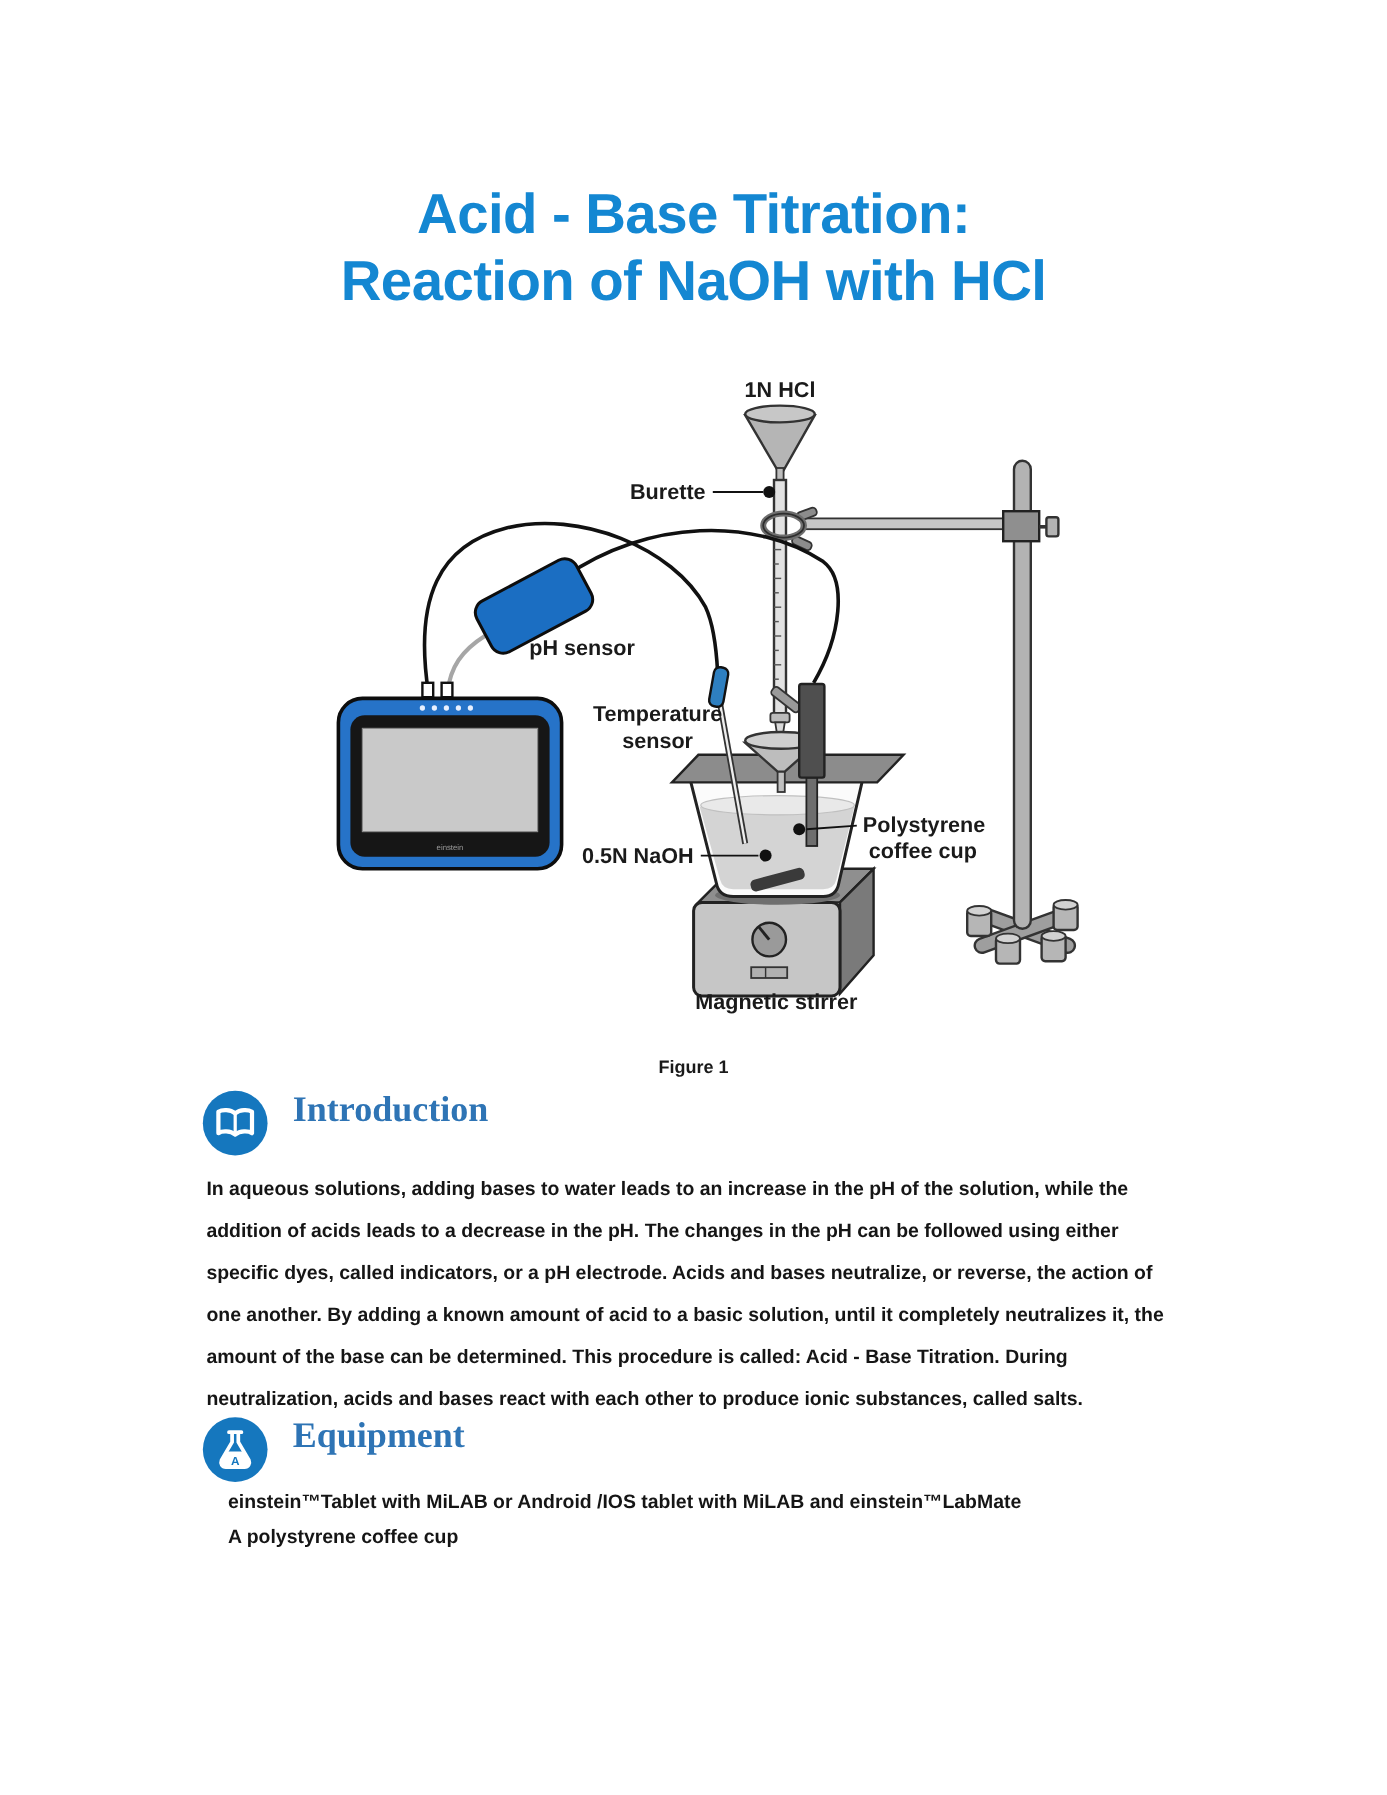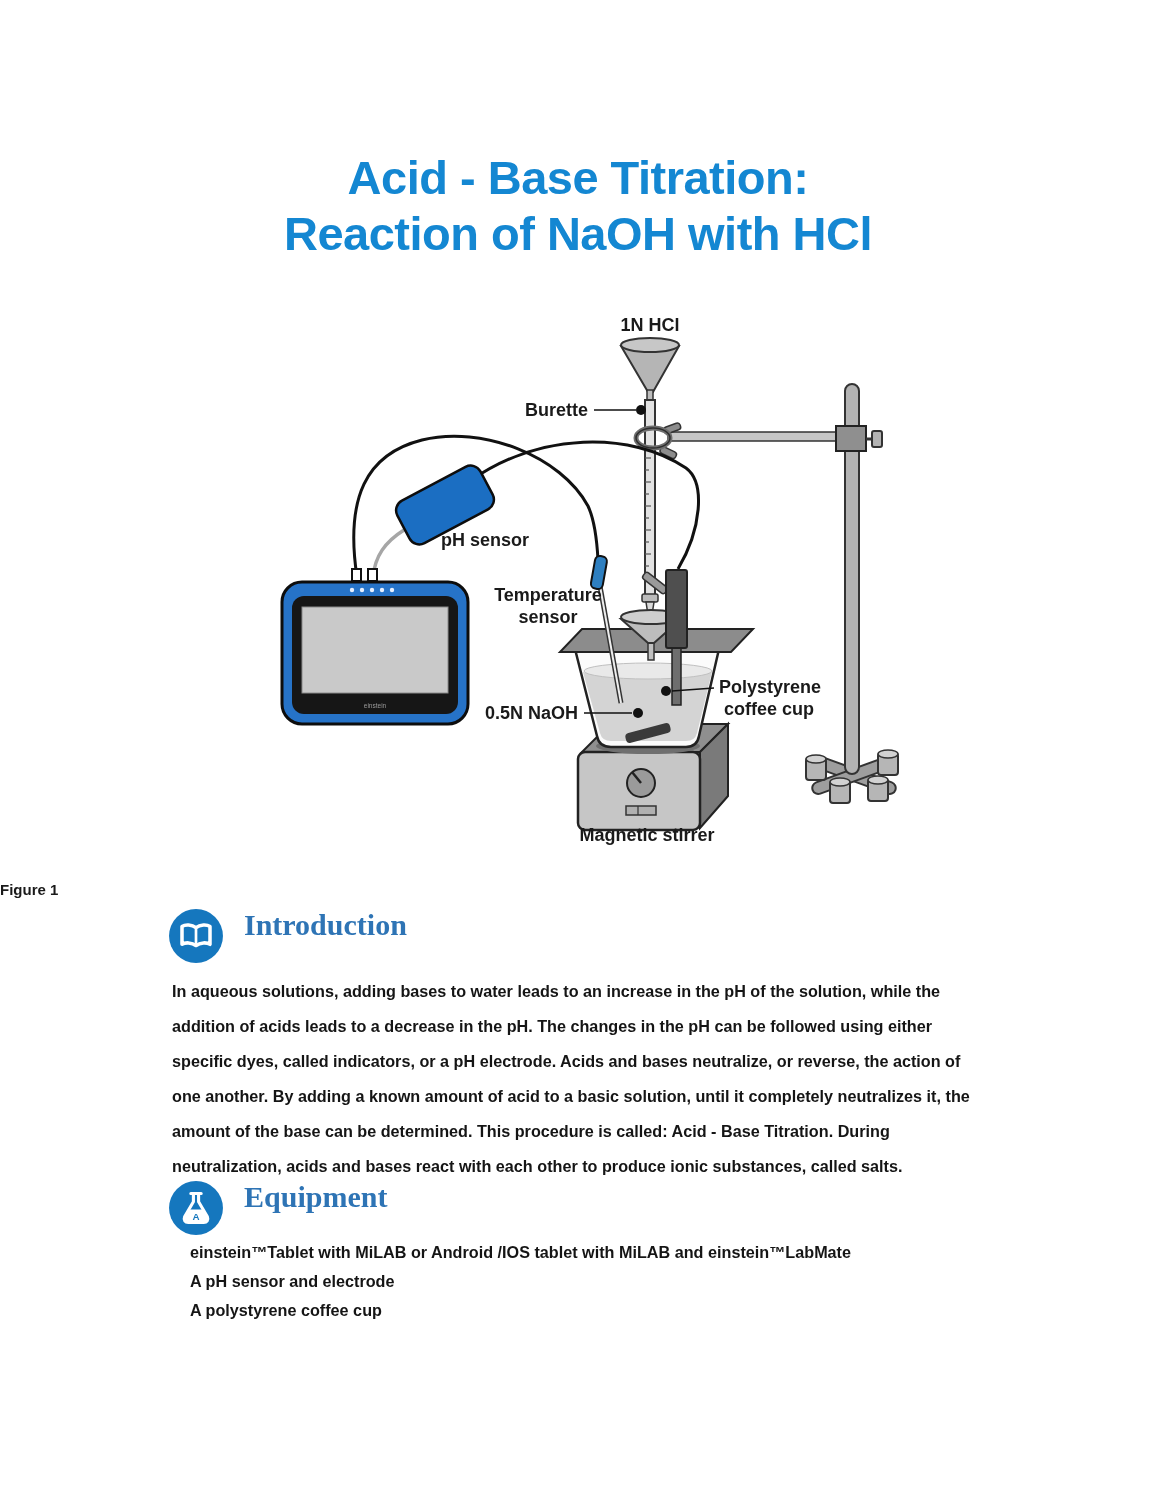--- a/index.html
+++ b/index.html
@@ -7,21 +7,21 @@
         font-family:"Liberation Sans",sans-serif;overflow:hidden;color:#1a1a1a;}
 
   
   .doc-title{position:absolute;top:150px;left:0;width:100%;text-align:center;
              color:var(--title-blue);font-weight:bold;font-size:47px;line-height:56px;
              letter-spacing:-0.5px;}
 
   
   .figure-svg{position:absolute;left:0;top:0;width:1156px;height:900px;}
   .fig-label{font-family:"Liberation Sans",sans-serif;font-size:18px;font-weight:600;fill:#1a1a1a;}
-  .fig-caption{position:absolute;top:881px;left:0;width:100%;
+  .fig-caption{position:absolute;top:881px;left:0;width:100%;text-align:center;
                font-size:15px;font-weight:bold;}
 
   
   .section-head{position:absolute;left:168px;display:flex;align-items:flex-start;gap:20px;}
   .section-head .icon{width:56px;height:56px;flex:0 0 auto;}
   .section-title{font-family:"Liberation Serif",serif;font-weight:bold;font-size:30px;
                  color:var(--heading-blue);}
 
   .intro-text{position:absolute;left:172px;top:974px;width:818px;
               font-size:16.2px;font-weight:bold;line-height:35px;color:#151515;}
@@ -210,17 +210,16 @@
       <circle cx="27" cy="27" r="26" style="fill:var(--icon-blue)"></circle>
       <path d="M20.5 28.5 L16 35.5 C14.8 38.5 16.5 41 19.5 41 L34.5 41 C37.5 41 39.2 38.5 38 35.5 L33.5 28.5 Z" fill="#fff"></path>
       <path d="M22 13 L32 13 M24.5 13 L24.5 21 L16 35.5 C14.8 38.5 16.5 41 19.5 41 L34.5 41 C37.5 41 39.2 38.5 38 35.5 L29.5 21 L29.5 13" fill="none" stroke="#fff" stroke-width="3" stroke-linecap="round" stroke-linejoin="round"></path>
       <text x="27" y="39" text-anchor="middle" font-size="9.5" font-weight="bold" style="fill:var(--icon-blue)" font-family="Liberation Sans, sans-serif">A</text>
     </svg>
     <span class="section-title">Equipment</span>
   </div>
 
   <div class="equip-list">
     <div class="item">einstein™Tablet with MiLAB  or Android /IOS tablet with MiLAB  and einstein™LabMate</div>
-    <div class="item">A pH sensor and electrode</div>
     <div class="item">A polystyrene coffee cup</div>
   </div>
 
 </div>
 
 </body></html>

